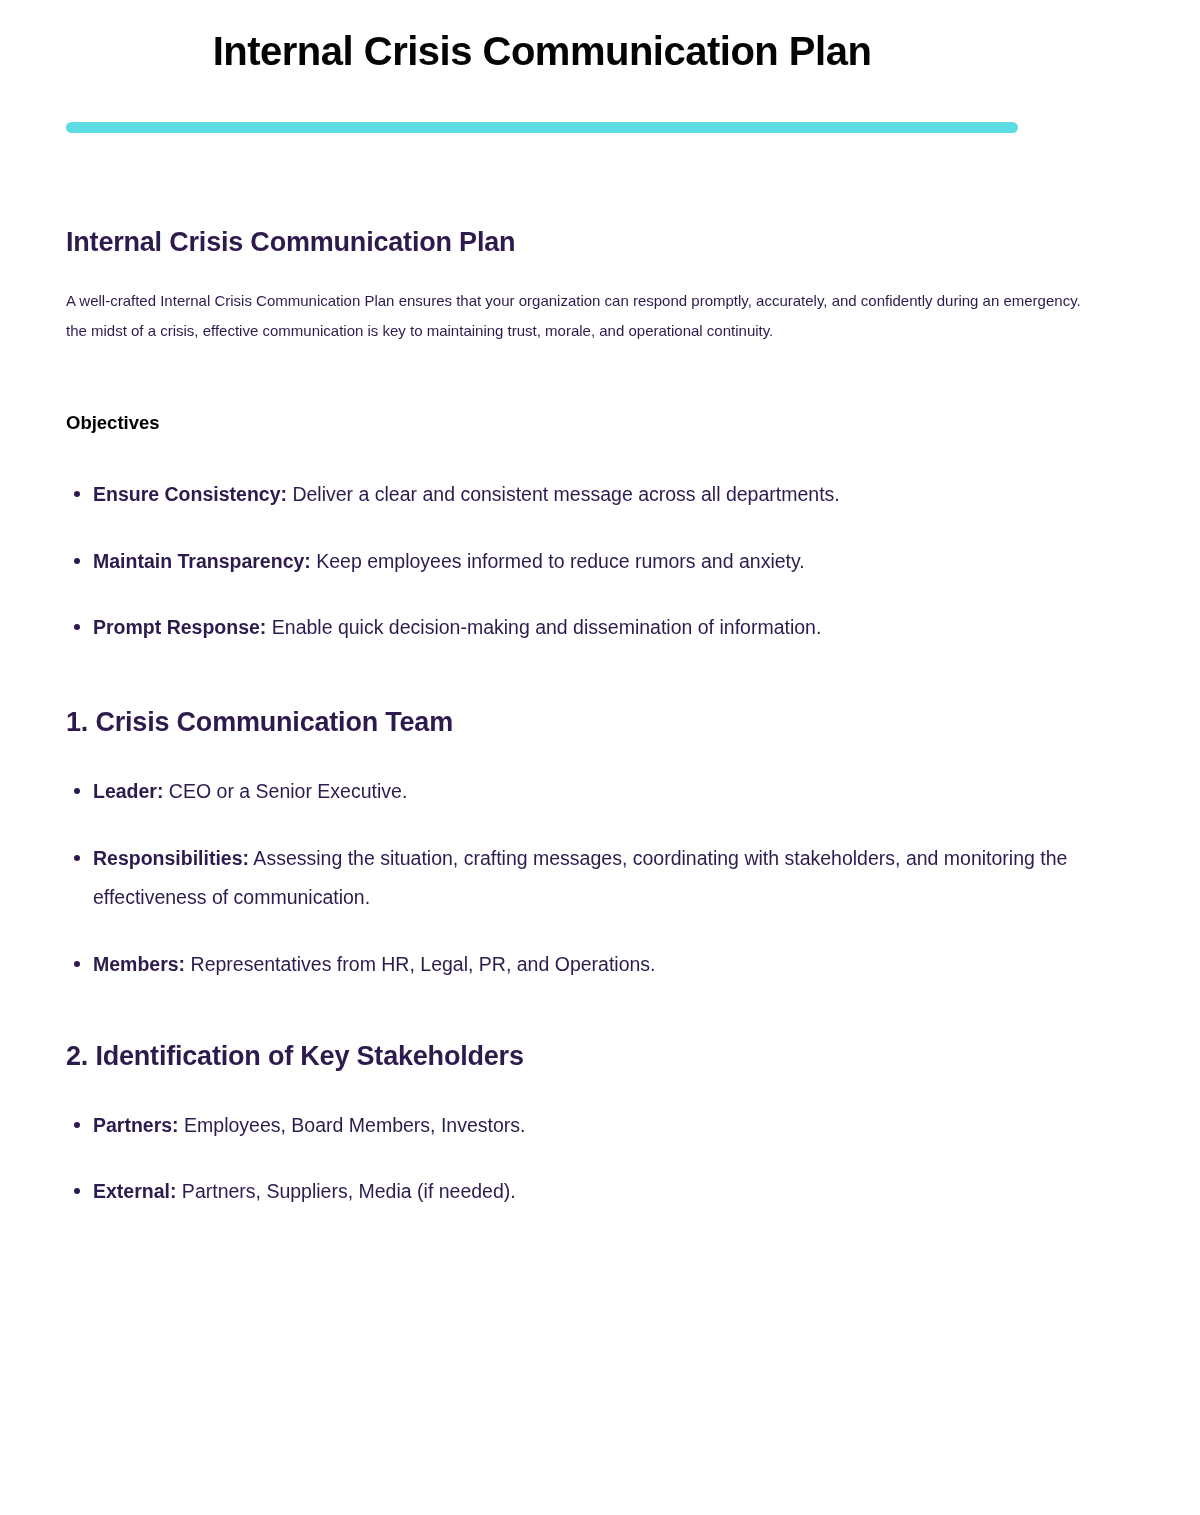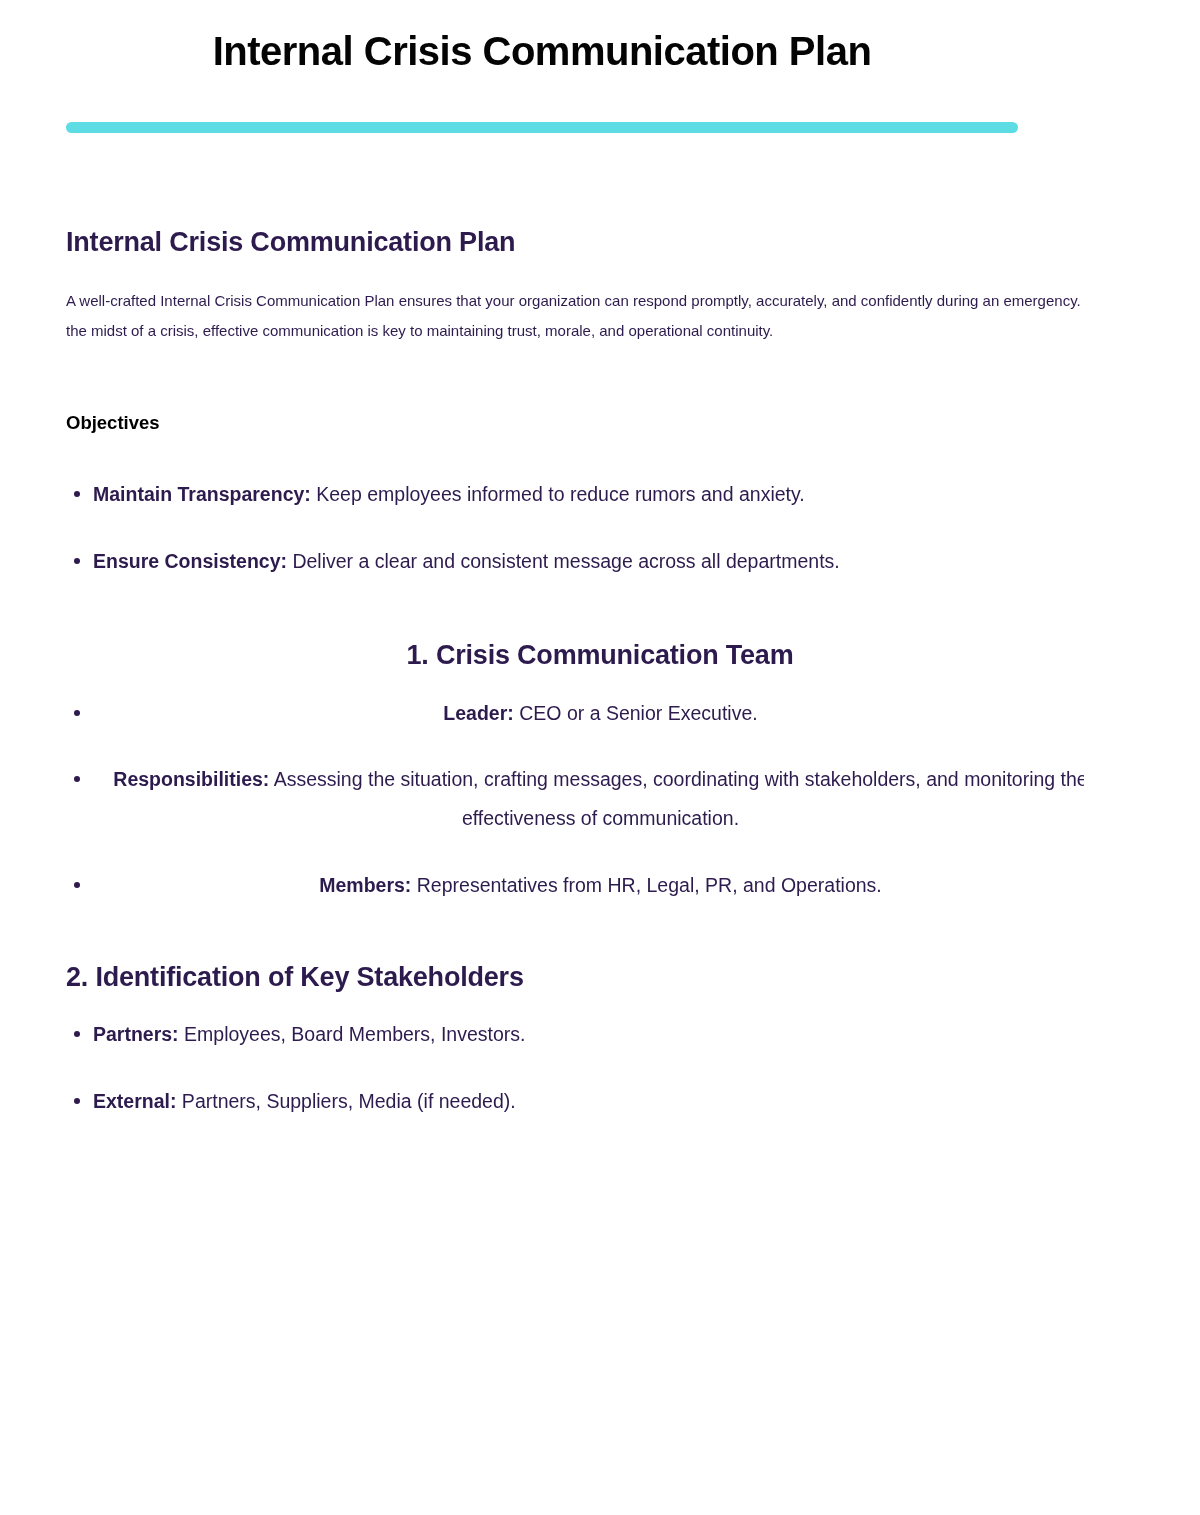--- a/index.html
+++ b/index.html
@@ -82,21 +82,21 @@
     font-weight: 700;
     color: #000000;
   }
 
   ul.bullets {
     list-style: none;
     margin: 39px 0 0 0;
     padding: 0;
   }
   ul.bullets.tight {
-    margin-top: 20px;
+    margin-top: 32px;
   }
   ul.bullets li {
     position: relative;
     margin: 0 0 28px 0;
     padding-left: 27px;
     font-size: 19.5px;
     line-height: 1.99;
     color: #2d1b4e;
     max-width: 1015px;
   }
@@ -116,21 +116,20 @@
   ul.bullets li .lead {
     font-weight: 700;
     color: #2d1b4e;
   }
 
   .block {
     margin-top: 55px;
   }
   .block.first-block {
     margin-top: 58px;
-    text-align: center;
   }
 </style>
 </head>
 <body>
 
 <div class="page">
 
   <div class="masthead">
     <h1 class="doc-title">Internal Crisis Communication Plan</h1>
     <div class="divider-wrap">
@@ -141,24 +140,27 @@
   <div class="content">
 
     <h2 class="section-title">Internal Crisis Communication Plan</h2>
 
     <p class="lede">A well-crafted Internal Crisis Communication Plan ensures that your organization can respond promptly, accurately, and confidently during an emergency. In the midst of a crisis, effective communication is key to maintaining trust, morale, and operational continuity.</p>
 
     <h3 class="minor-heading">Objectives</h3>
 
     <ul class="bullets">
       <li>
+        <span class="lead">Ensure Consistency:</span><span> Deliver a clear and consistent message across all departments.</span>
+      </li>
+      <li>
         <span class="lead">Maintain Transparency:</span><span> Keep employees informed to reduce rumors and anxiety.</span>
       </li>
       <li>
-        <span class="lead">Ensure Consistency:</span><span> Deliver a clear and consistent message across all departments.</span>
+        <span class="lead">Prompt Response:</span><span> Enable quick decision-making and dissemination of information.</span>
       </li>
     </ul>
 
     <div class="block first-block">
       <h2 class="section-title">1. Crisis Communication Team</h2>
       <ul class="bullets tight">
         <li>
           <span class="lead">Leader:</span><span> CEO or a Senior Executive.</span>
         </li>
         <li>

